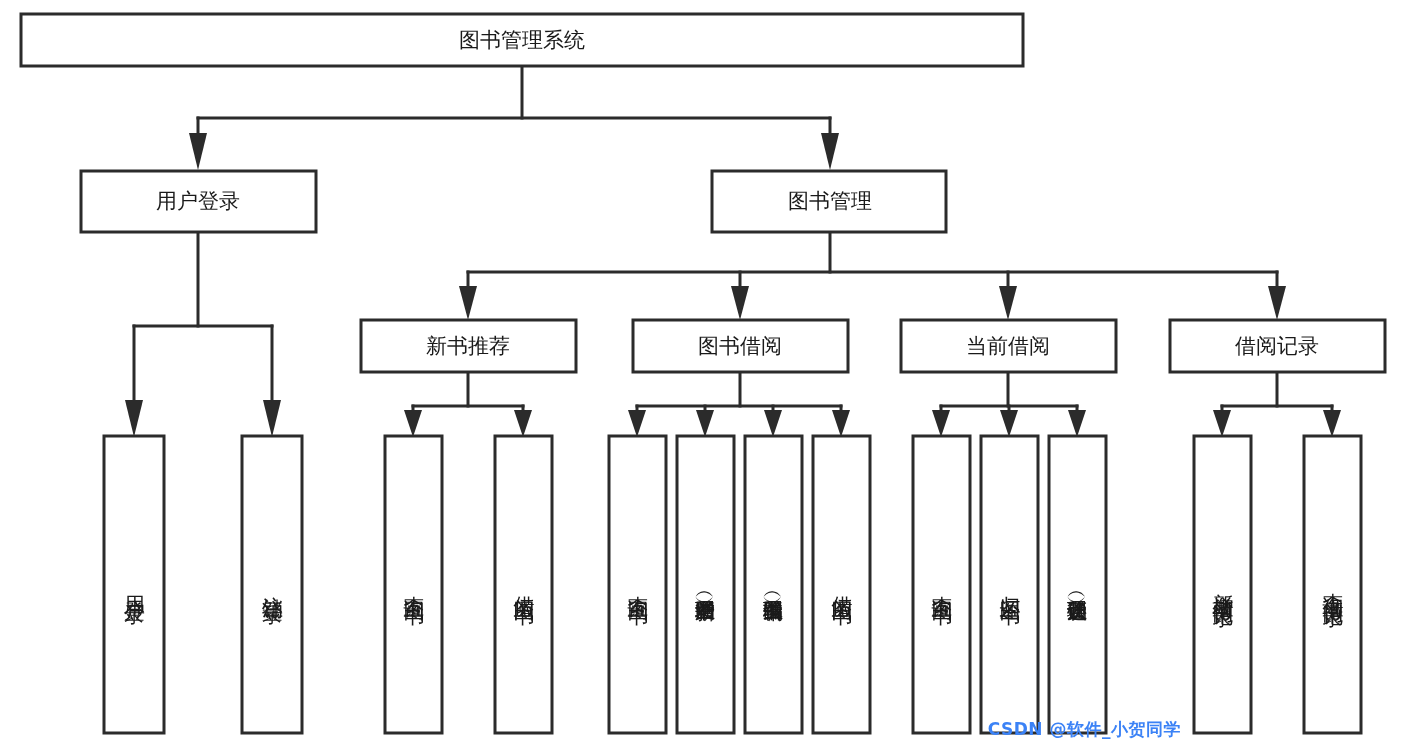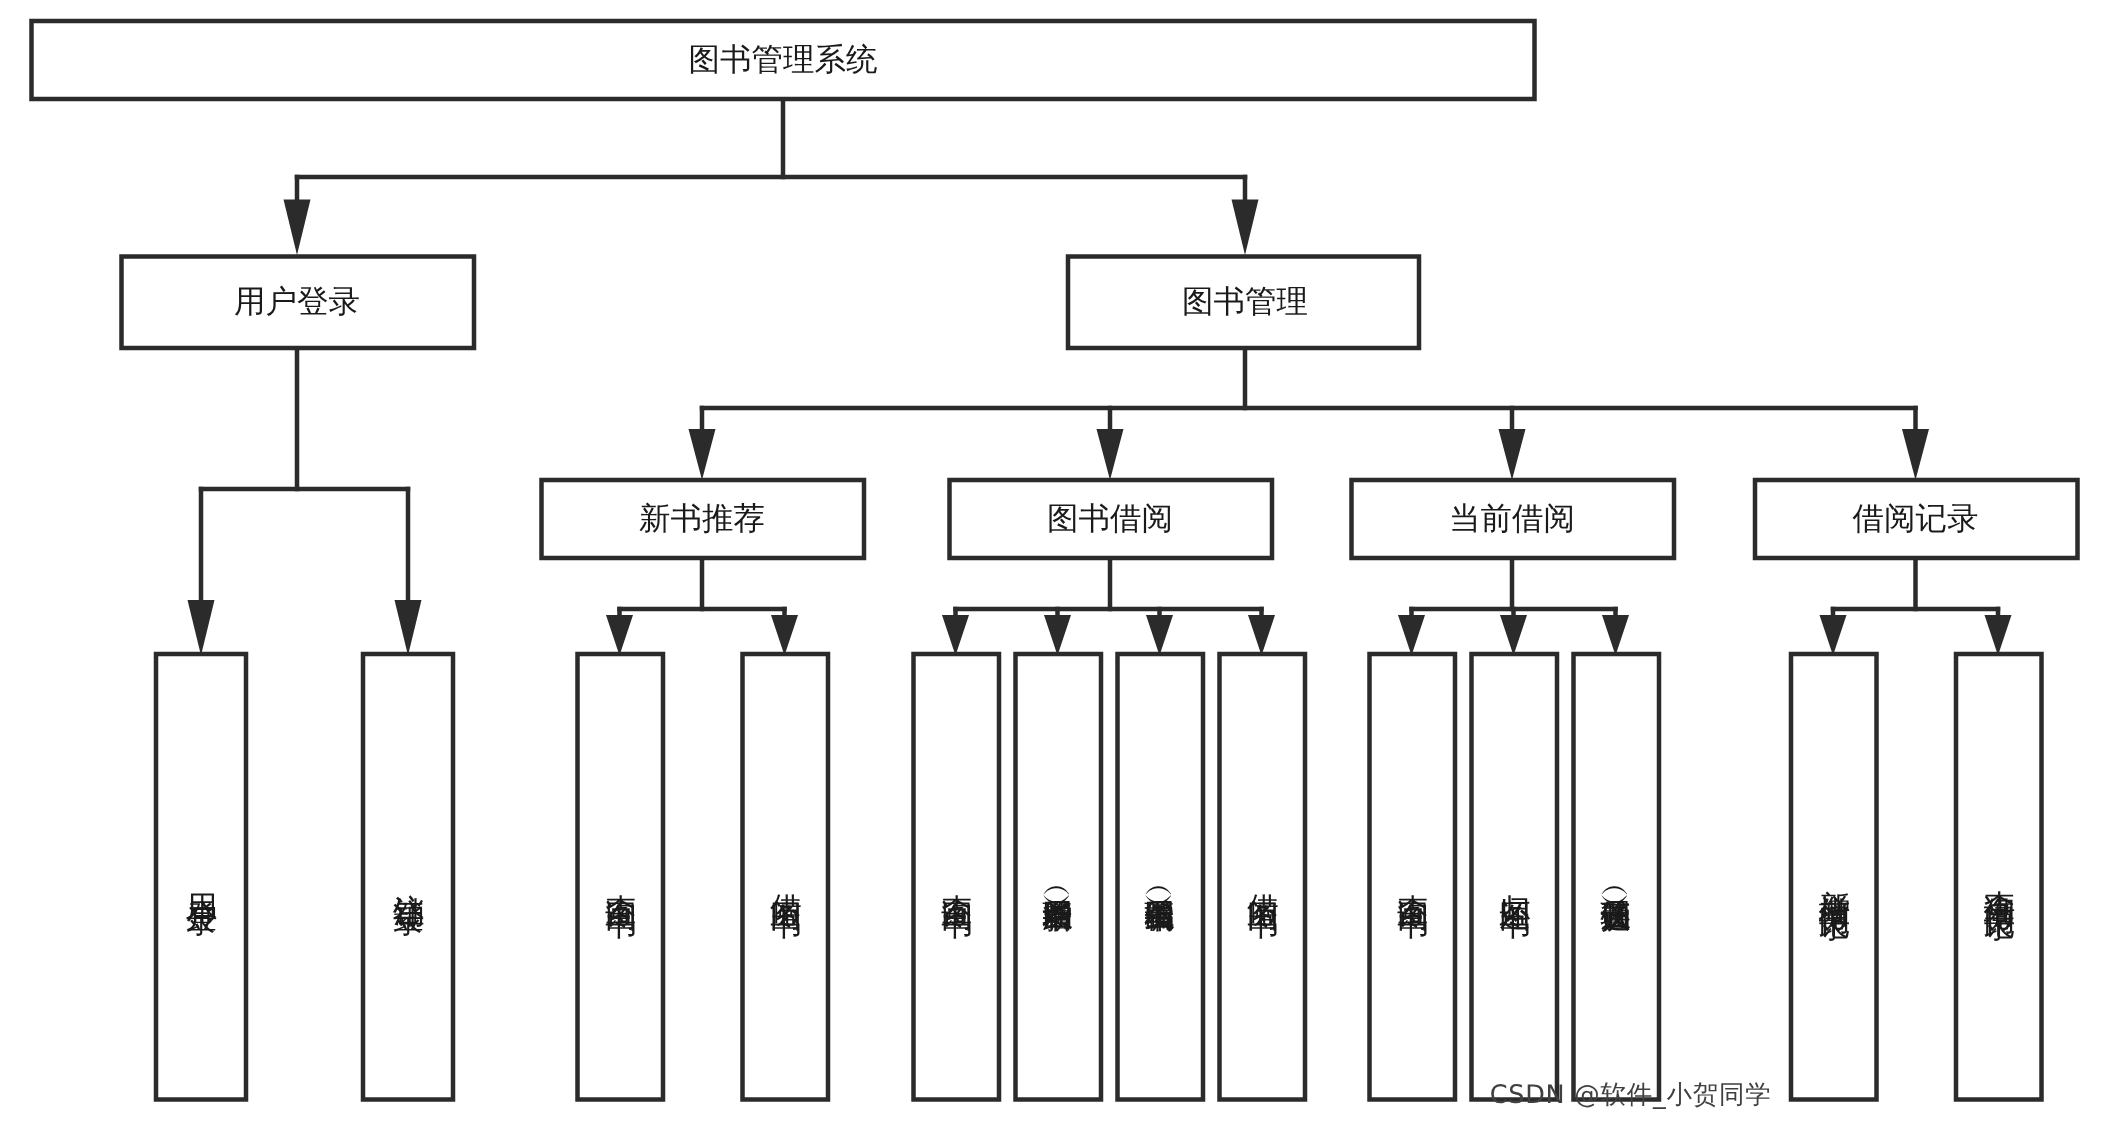--- a/index.html
+++ b/index.html
@@ -69,23 +69,24 @@
   .vlabel-text.tight {
     letter-spacing: 0px;
     font-size: 20px;
   }
   .watermark {
     position: absolute;
     right: 6px;
     bottom: 6px;
     font-family: "DejaVu Sans", "Liberation Sans", sans-serif;
     font-size: 17px;
-    color: #404040;
+    color: #3b82f6;
     white-space: nowrap;
     letter-spacing: 0.5px;
+    font-weight: bold;
   }
 </style>
 </head>
 <body>
 
 <div id="diagram-root">
 
   <svg class="diagram-canvas" viewBox="0 0 1405 747">
 
     <path class="conn-line" d="M 522 66 L 522 118"></path>

